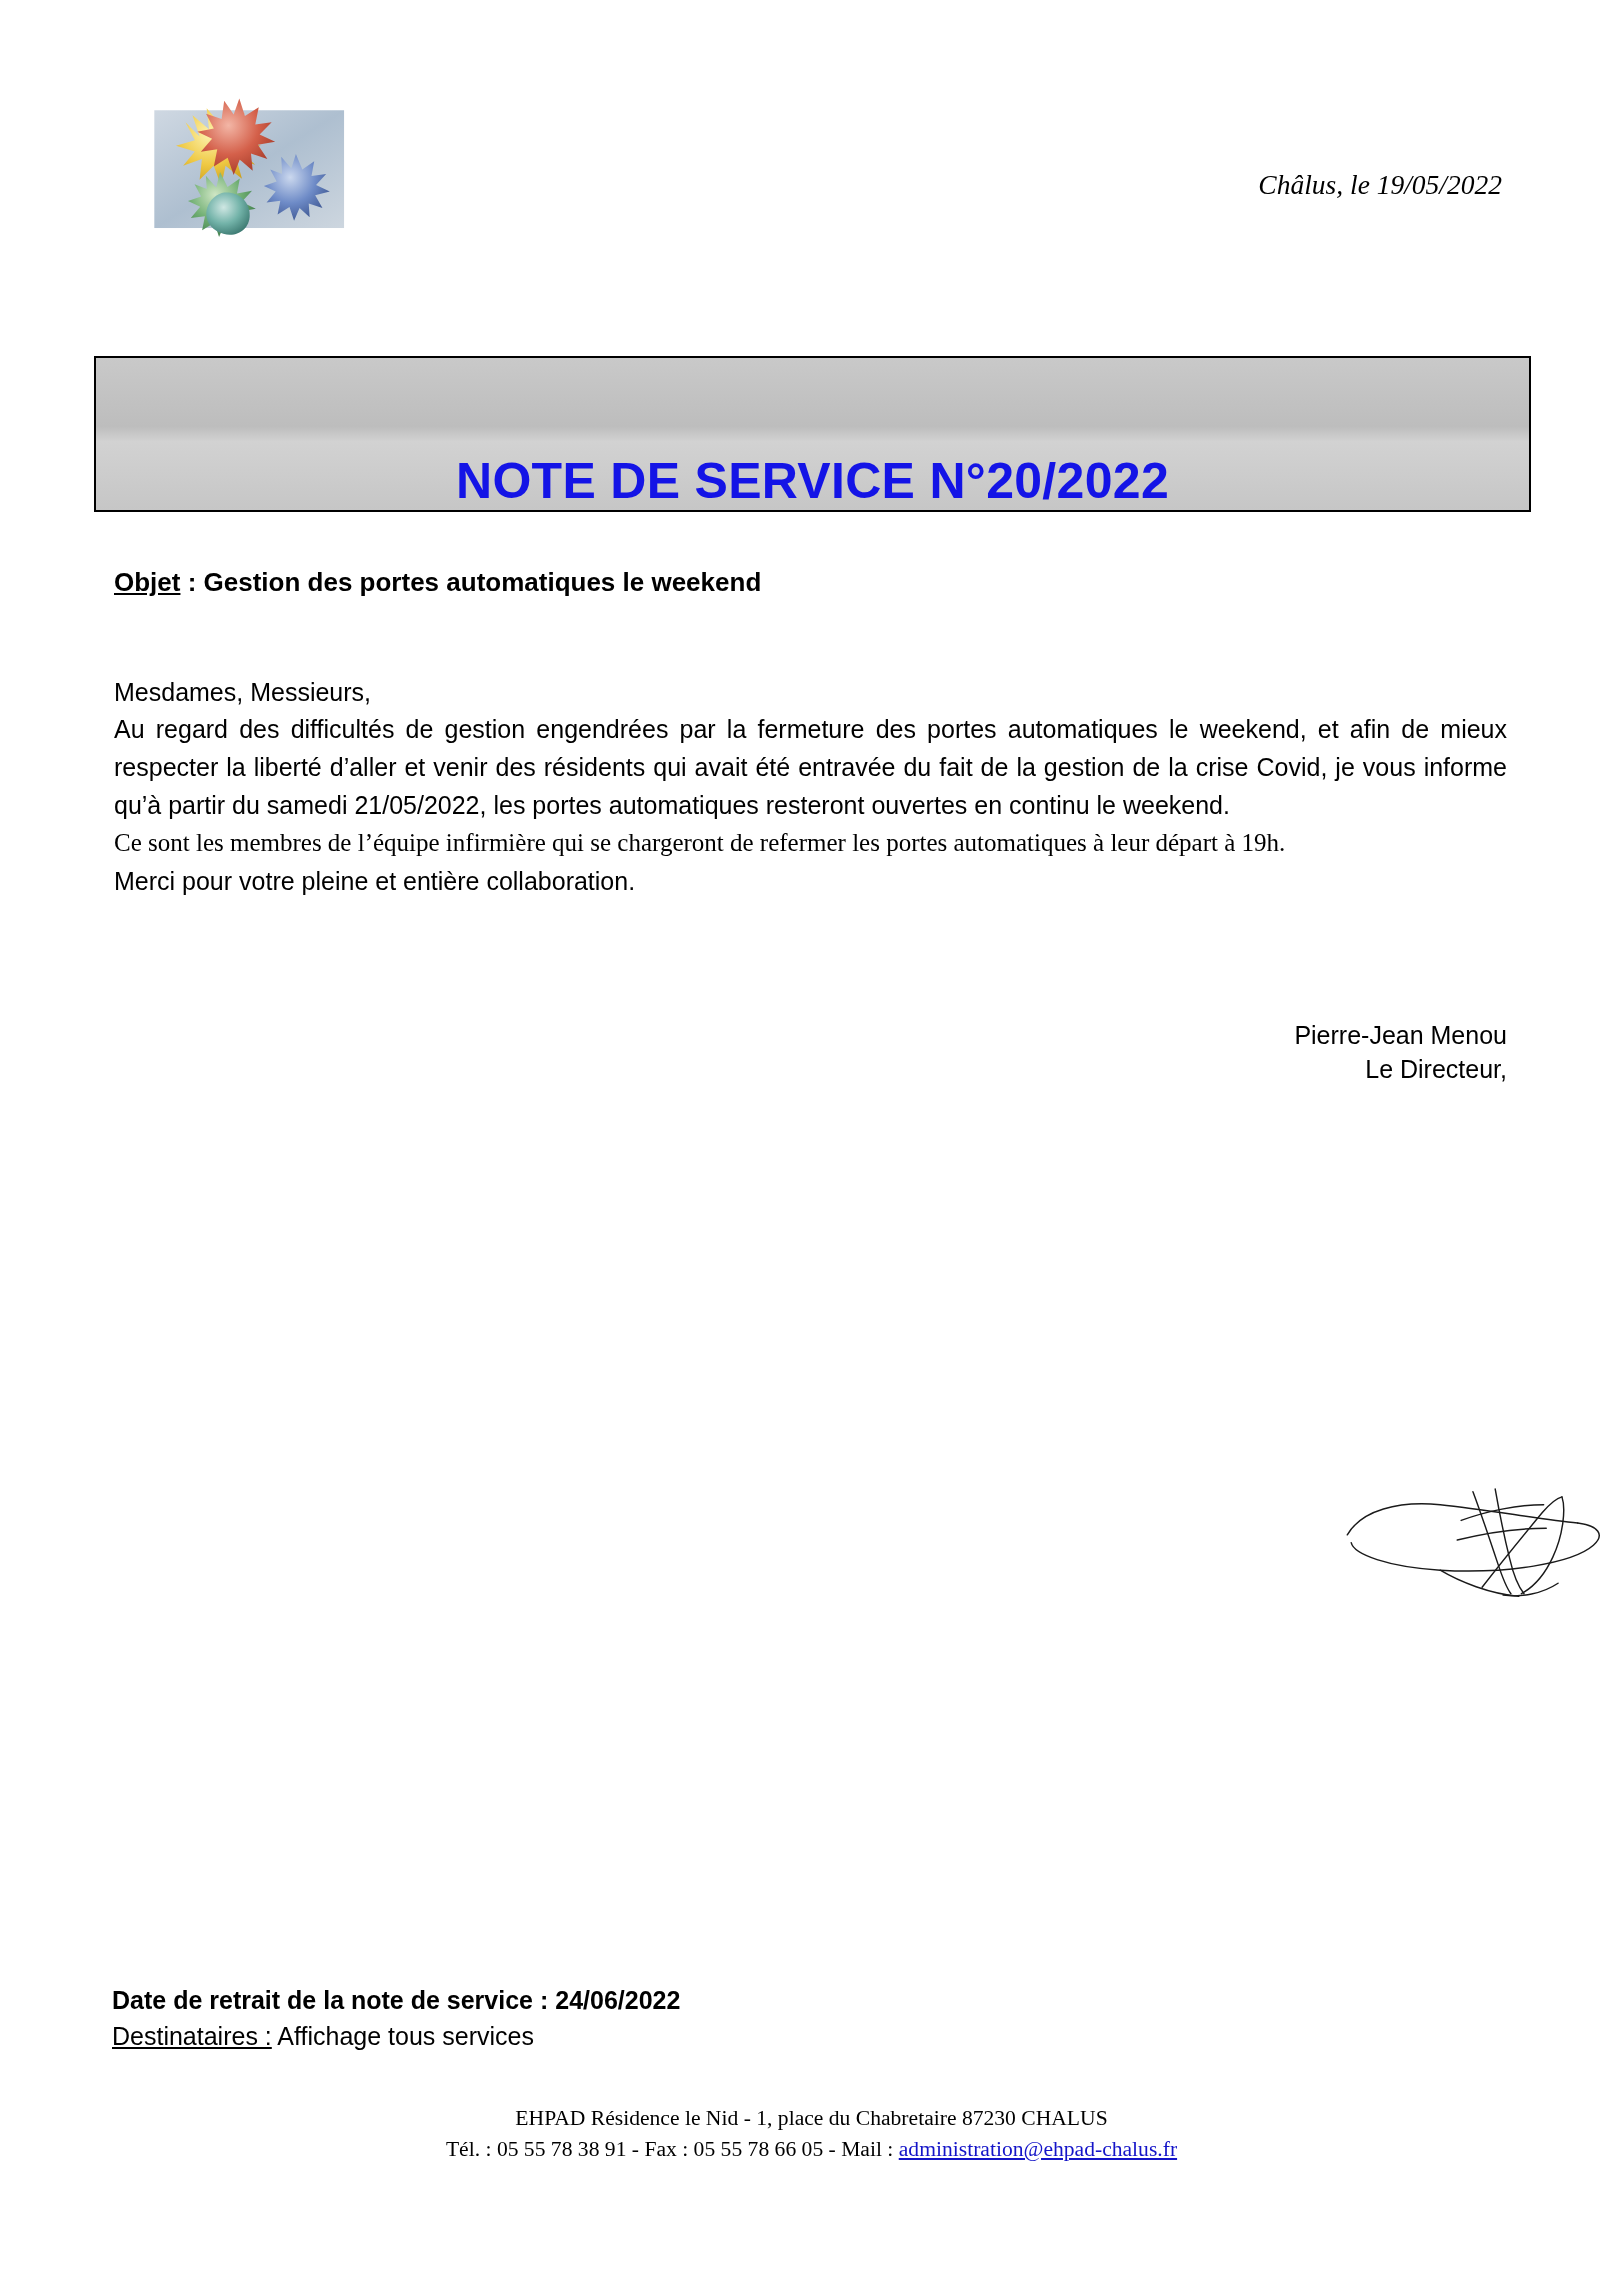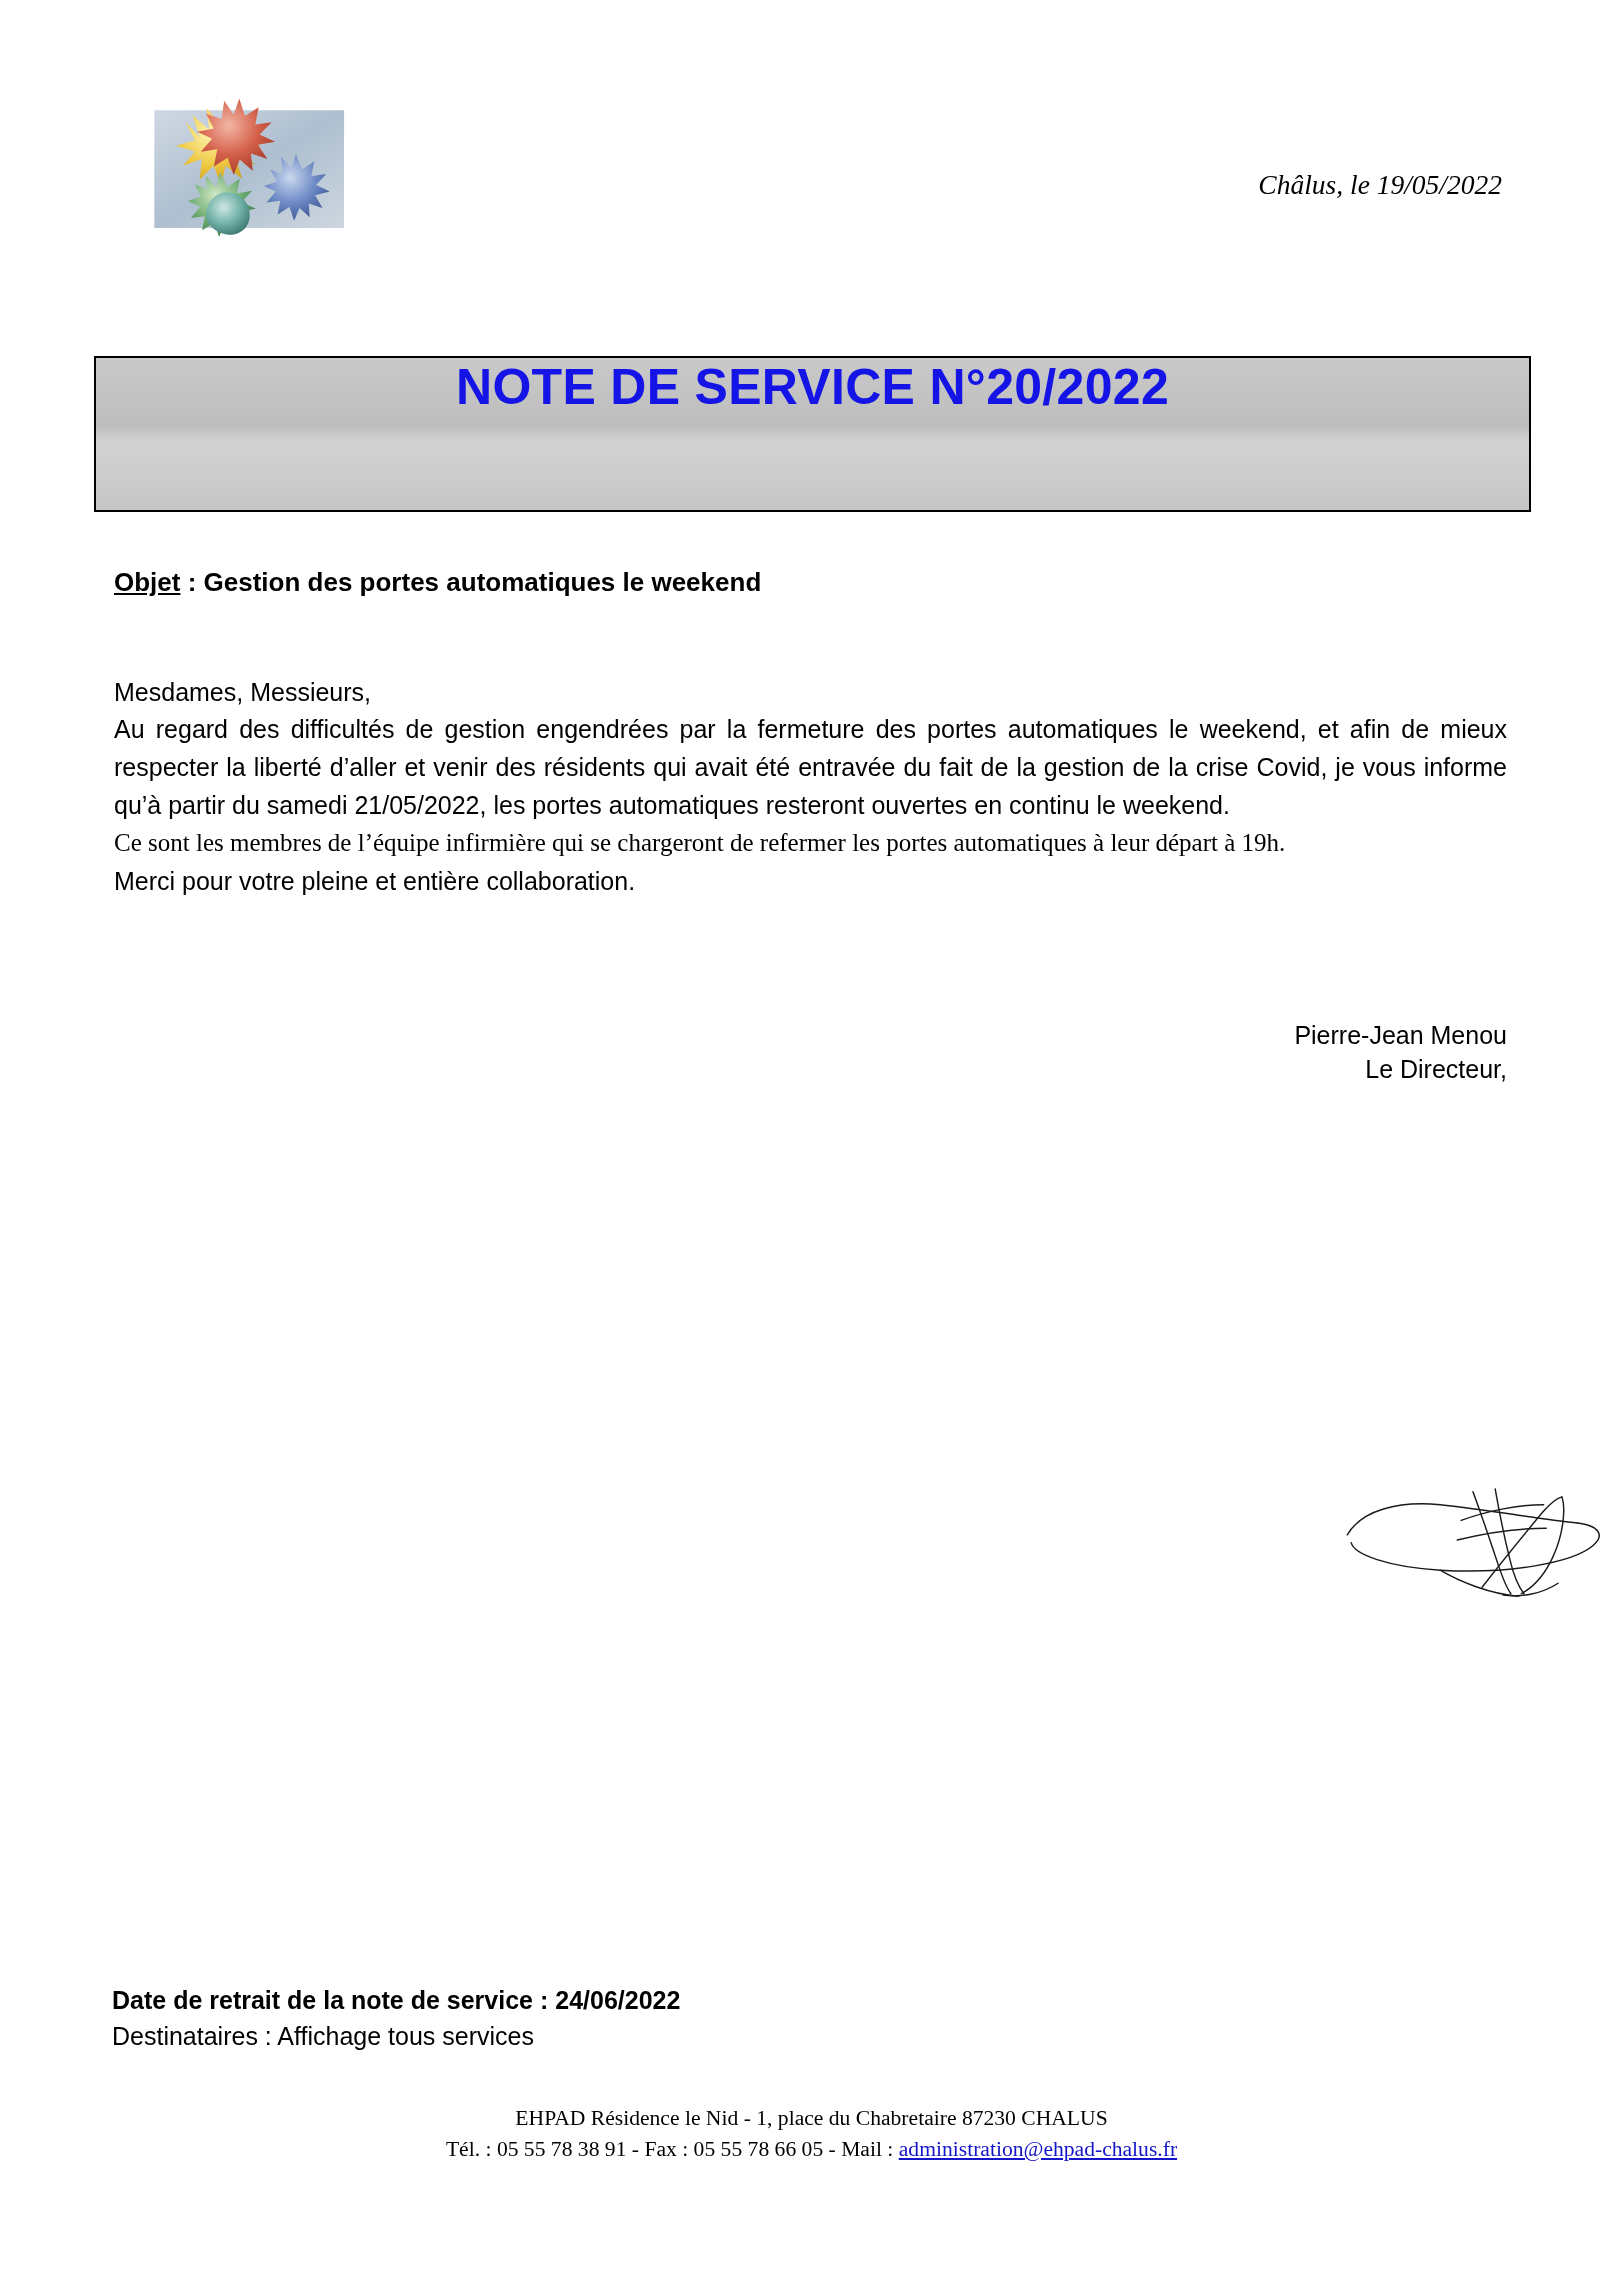--- a/index.html
+++ b/index.html
@@ -53,21 +53,21 @@
   .title-band {
     position: absolute;
     left: 94px;
     top: 356px;
     width: 1437px;
     height: 156px;
     background: linear-gradient(to bottom, #c9c9c9 0%, #bdbdbd 45%, #d2d2d2 55%, #c6c6c6 100%);
     border: 2px solid #000000;
     box-sizing: border-box;
     display: flex;
-    align-items: flex-start;
+    align-items: flex-end;
     justify-content: center;
   }
   .title-band .title-text {
     font-family: "Liberation Sans", sans-serif;
     font-weight: bold;
     font-size: 50px;
     color: #1414e6;
     letter-spacing: 0.3px;
     white-space: nowrap;
   }
@@ -125,21 +125,21 @@
   
   .withdraw {
     position: absolute;
     left: 112px;
     top: 1982px;
     width: 1393px;
     font-size: 25px;
     line-height: 1.45;
   }
   .withdraw .bold { font-weight: bold; }
-  .withdraw .u { }
+  .withdraw .u { text-decoration: underline; }
 
   .footer {
     position: absolute;
     left: 0;
     right: 0;
     top: 2103px;
     text-align: center;
     font-size: 21.6px;
     line-height: 1.42;
     font-family: Liberation Serif, serif;

